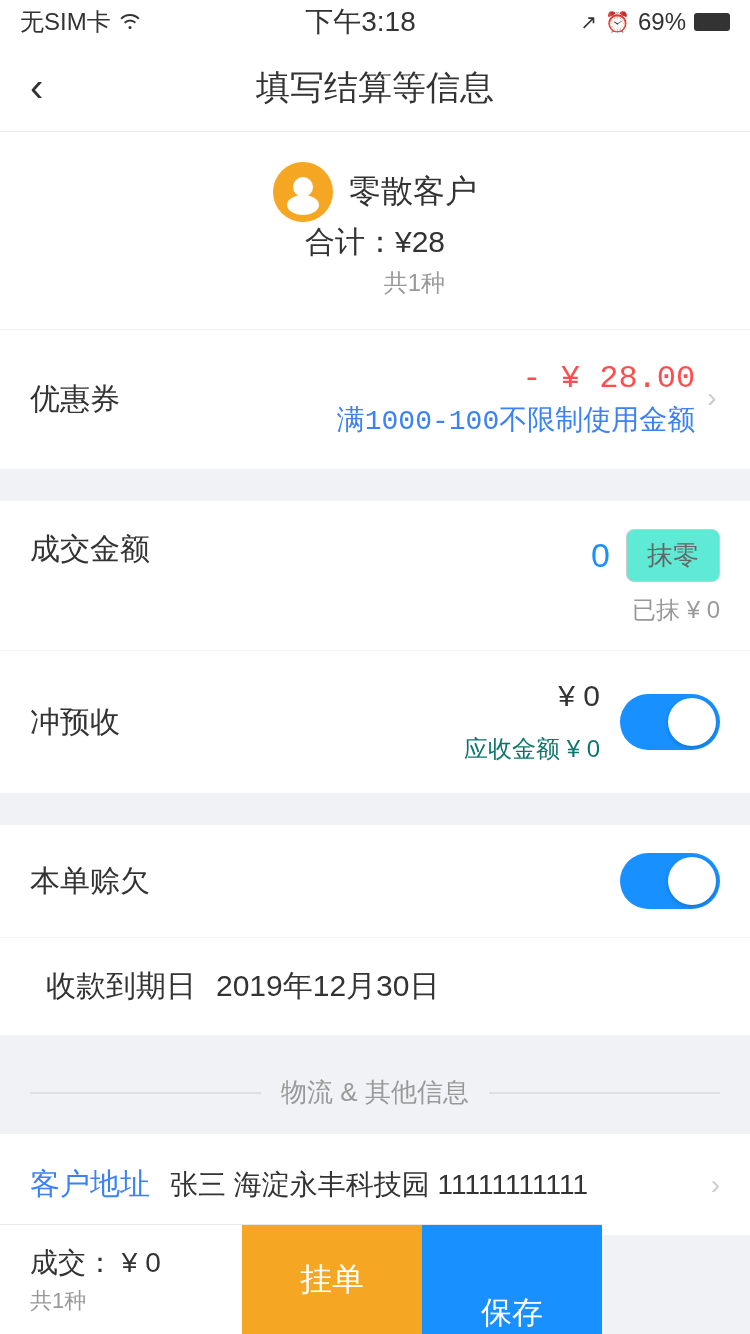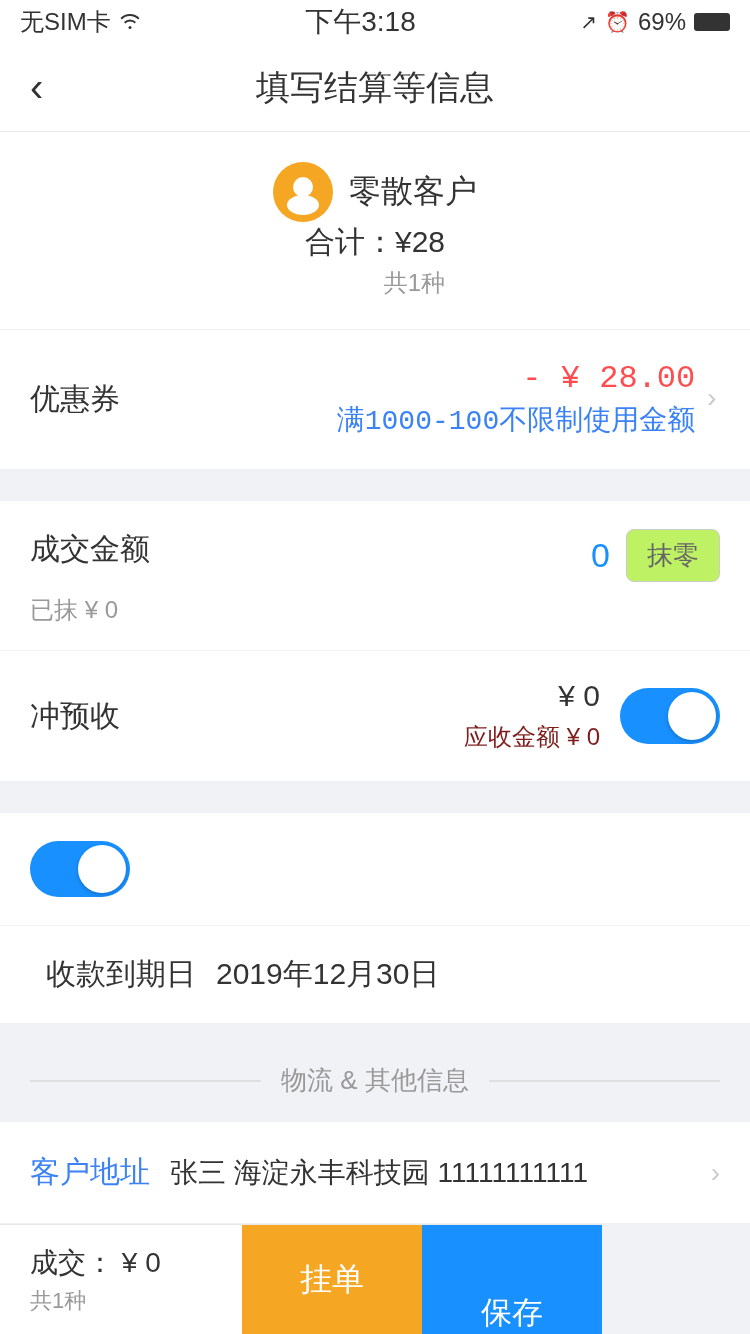--- a/index.html
+++ b/index.html
@@ -175,21 +175,21 @@
       border: none;
       outline: none;
       background: transparent;
     }
     .round-off-btn {
       border: 1px solid #ccc;
       border-radius: 8px;
       padding: 8px 20px;
       font-size: 26px;
       color: #666;
-      background: #bef264;
+      background: #5eead4;
       cursor: pointer;
     }
 
     
     .toggle {
       width: 100px;
       height: 56px;
       border-radius: 28px;
       background: #1890ff;
       position: relative;
@@ -226,22 +226,22 @@
     }
     .pre-collect-amounts {
       text-align: right;
     }
     .pre-collect-main {
       font-size: 30px;
       color: #333;
     }
     .pre-collect-sub {
       font-size: 24px;
-      color: #7f1d1d;
-      margin-top: 8px;
+      color: #0f766e;
+      margin-top: 20px;
     }
 
     
     .debt-row {
       display: flex;
       align-items: center;
       justify-content: space-between;
       padding: 28px 30px;
       background: #fff;
     }
@@ -335,20 +335,21 @@
     }
     .amount-row {
       display: flex;
       align-items: flex-start;
       justify-content: space-between;
       padding: 28px 30px 12px;
       background: #fff;
     }
     .amount-row-sub {
       padding: 0 30px 24px;
+      text-align: right;
       font-size: 24px;
       color: #999;
       background: #fff;
     }
   </style>
 </head>
 <body>
 
 <div class="status-bar">
   <div class="status-left">
@@ -431,20 +432,21 @@
           <div class="toggle-knob"></div>
         </div>
       </div>
     </div>
   </div>
 
   <div class="section-divider"></div>
 
   <div class="card">
     <div class="debt-row">
+      <span class="debt-label">本单赊欠</span>
       <div class="toggle">
         <div class="toggle-knob"></div>
       </div>
     </div>
     <div class="due-date-row">
       <span class="due-date-label">收款到期日</span>
       <span class="due-date-value">2019年12月30日</span>
     </div>
   </div>
 

